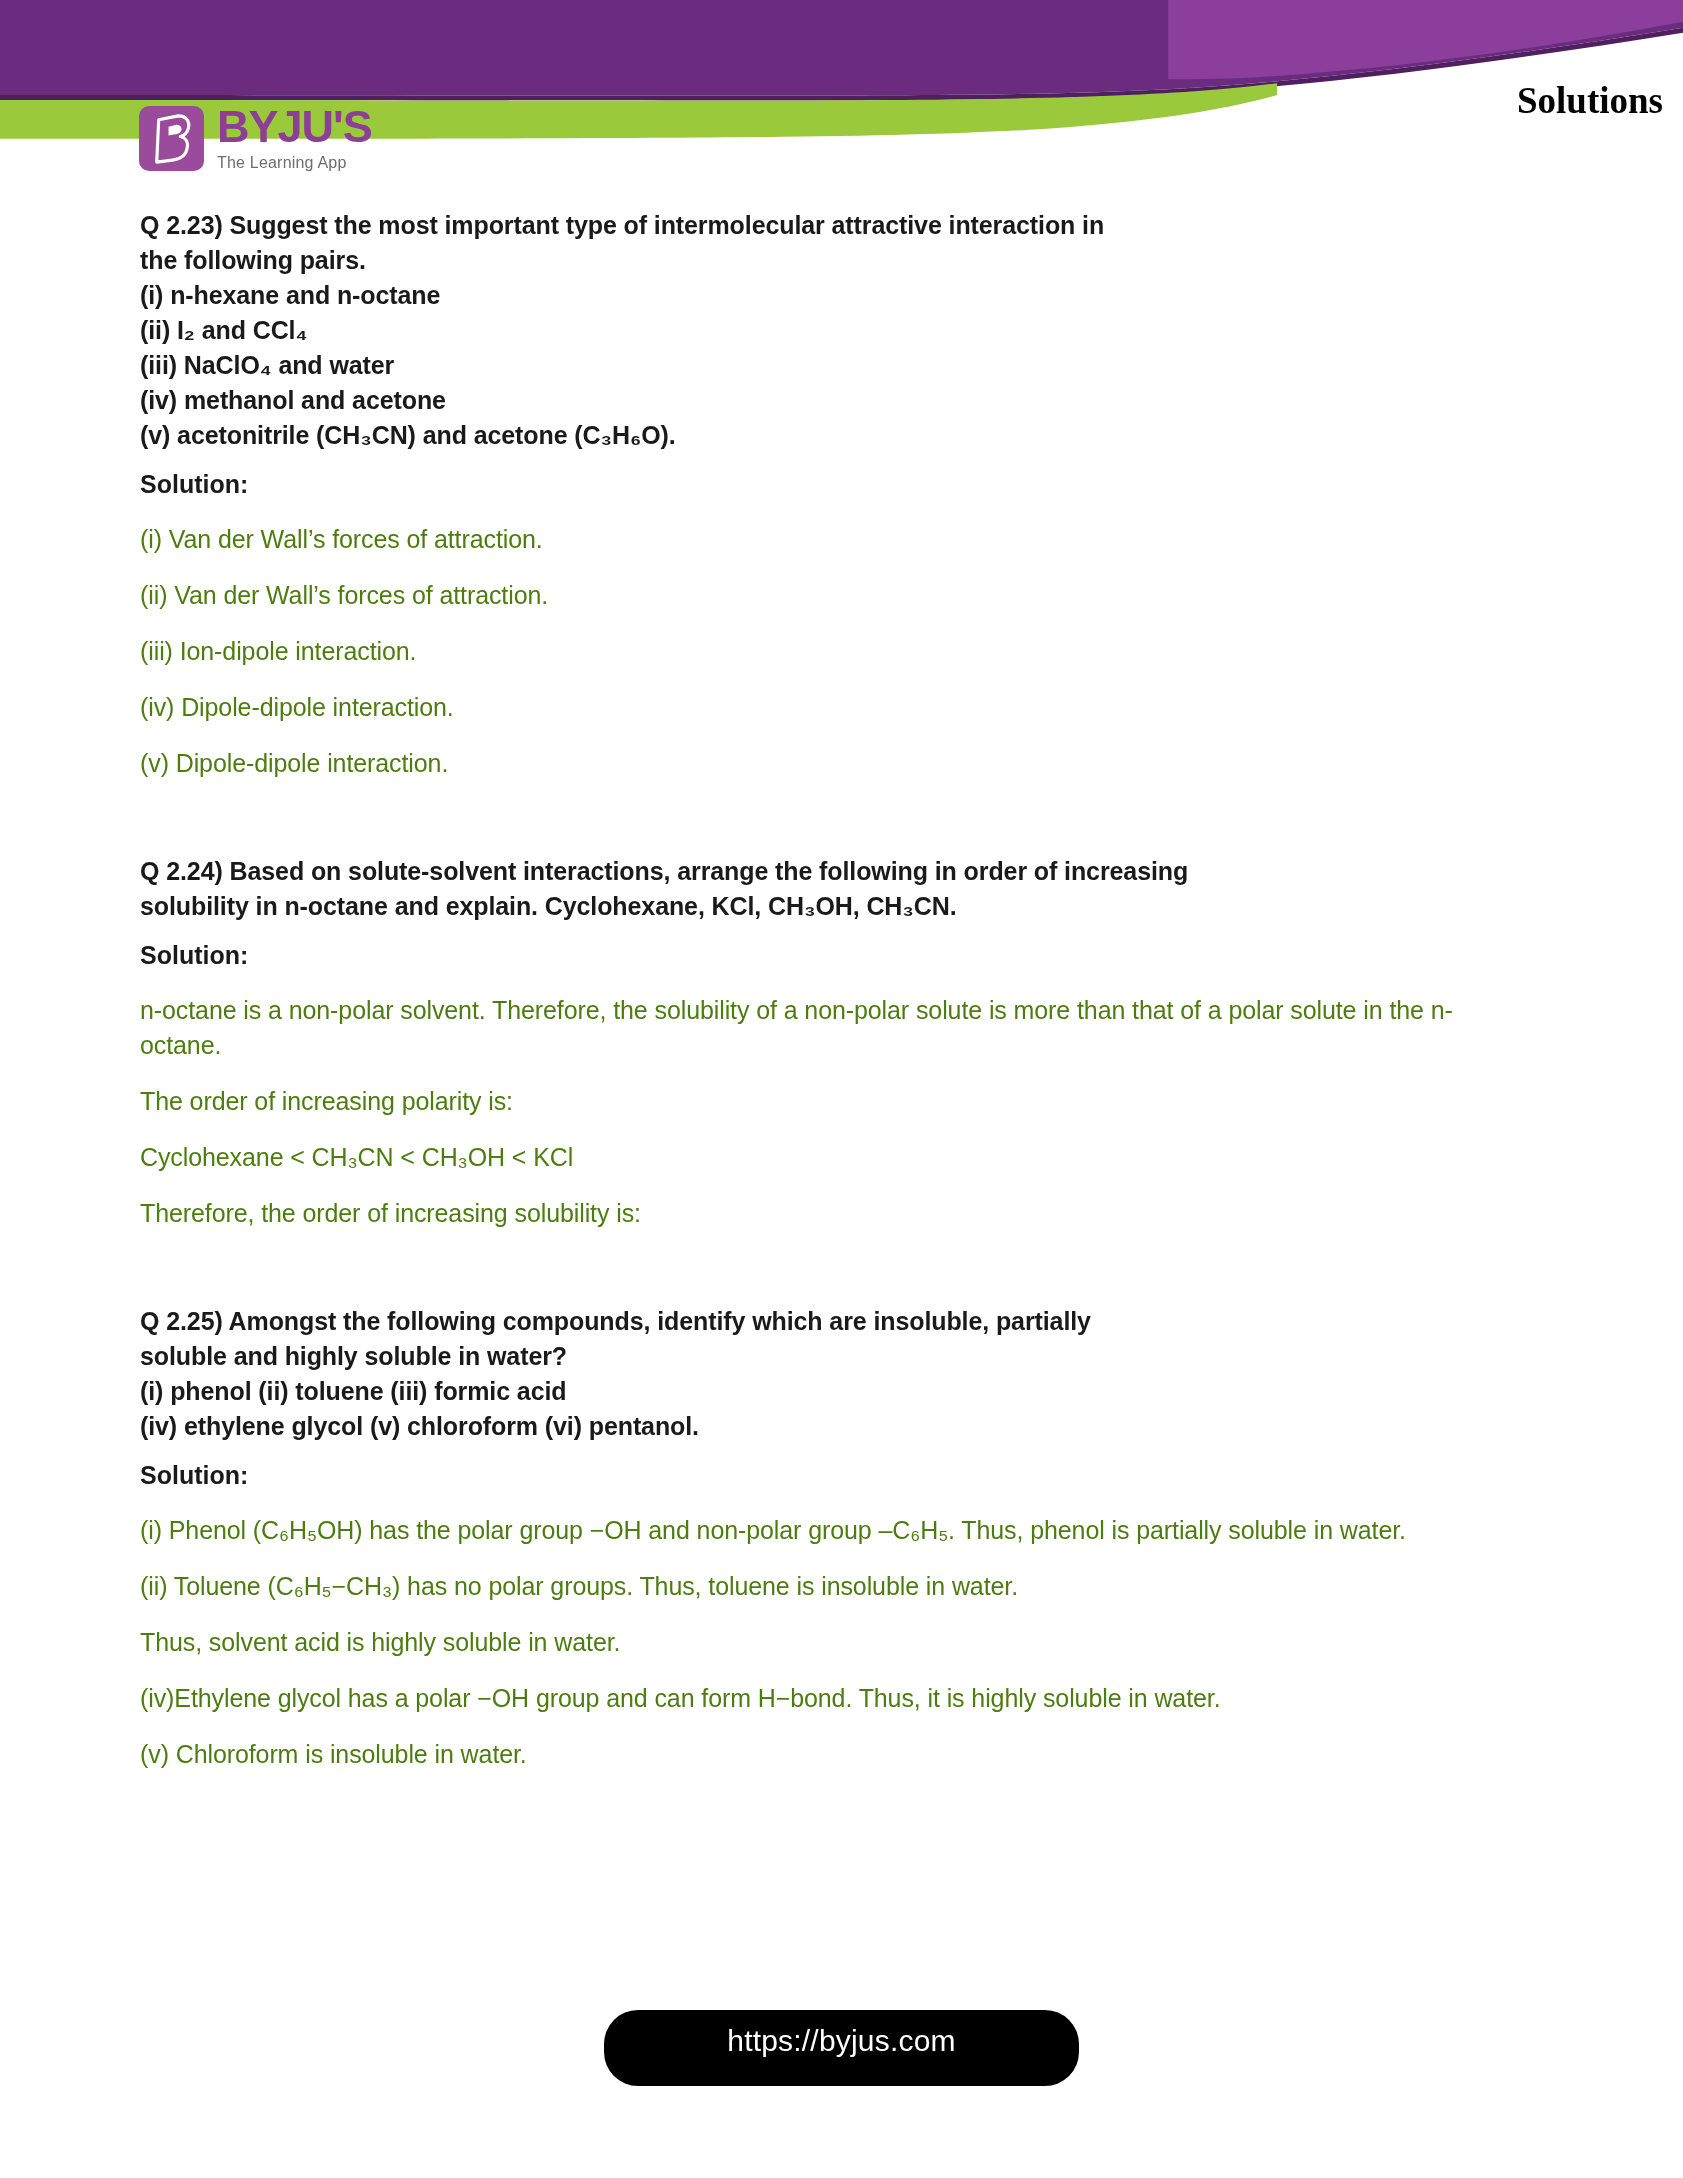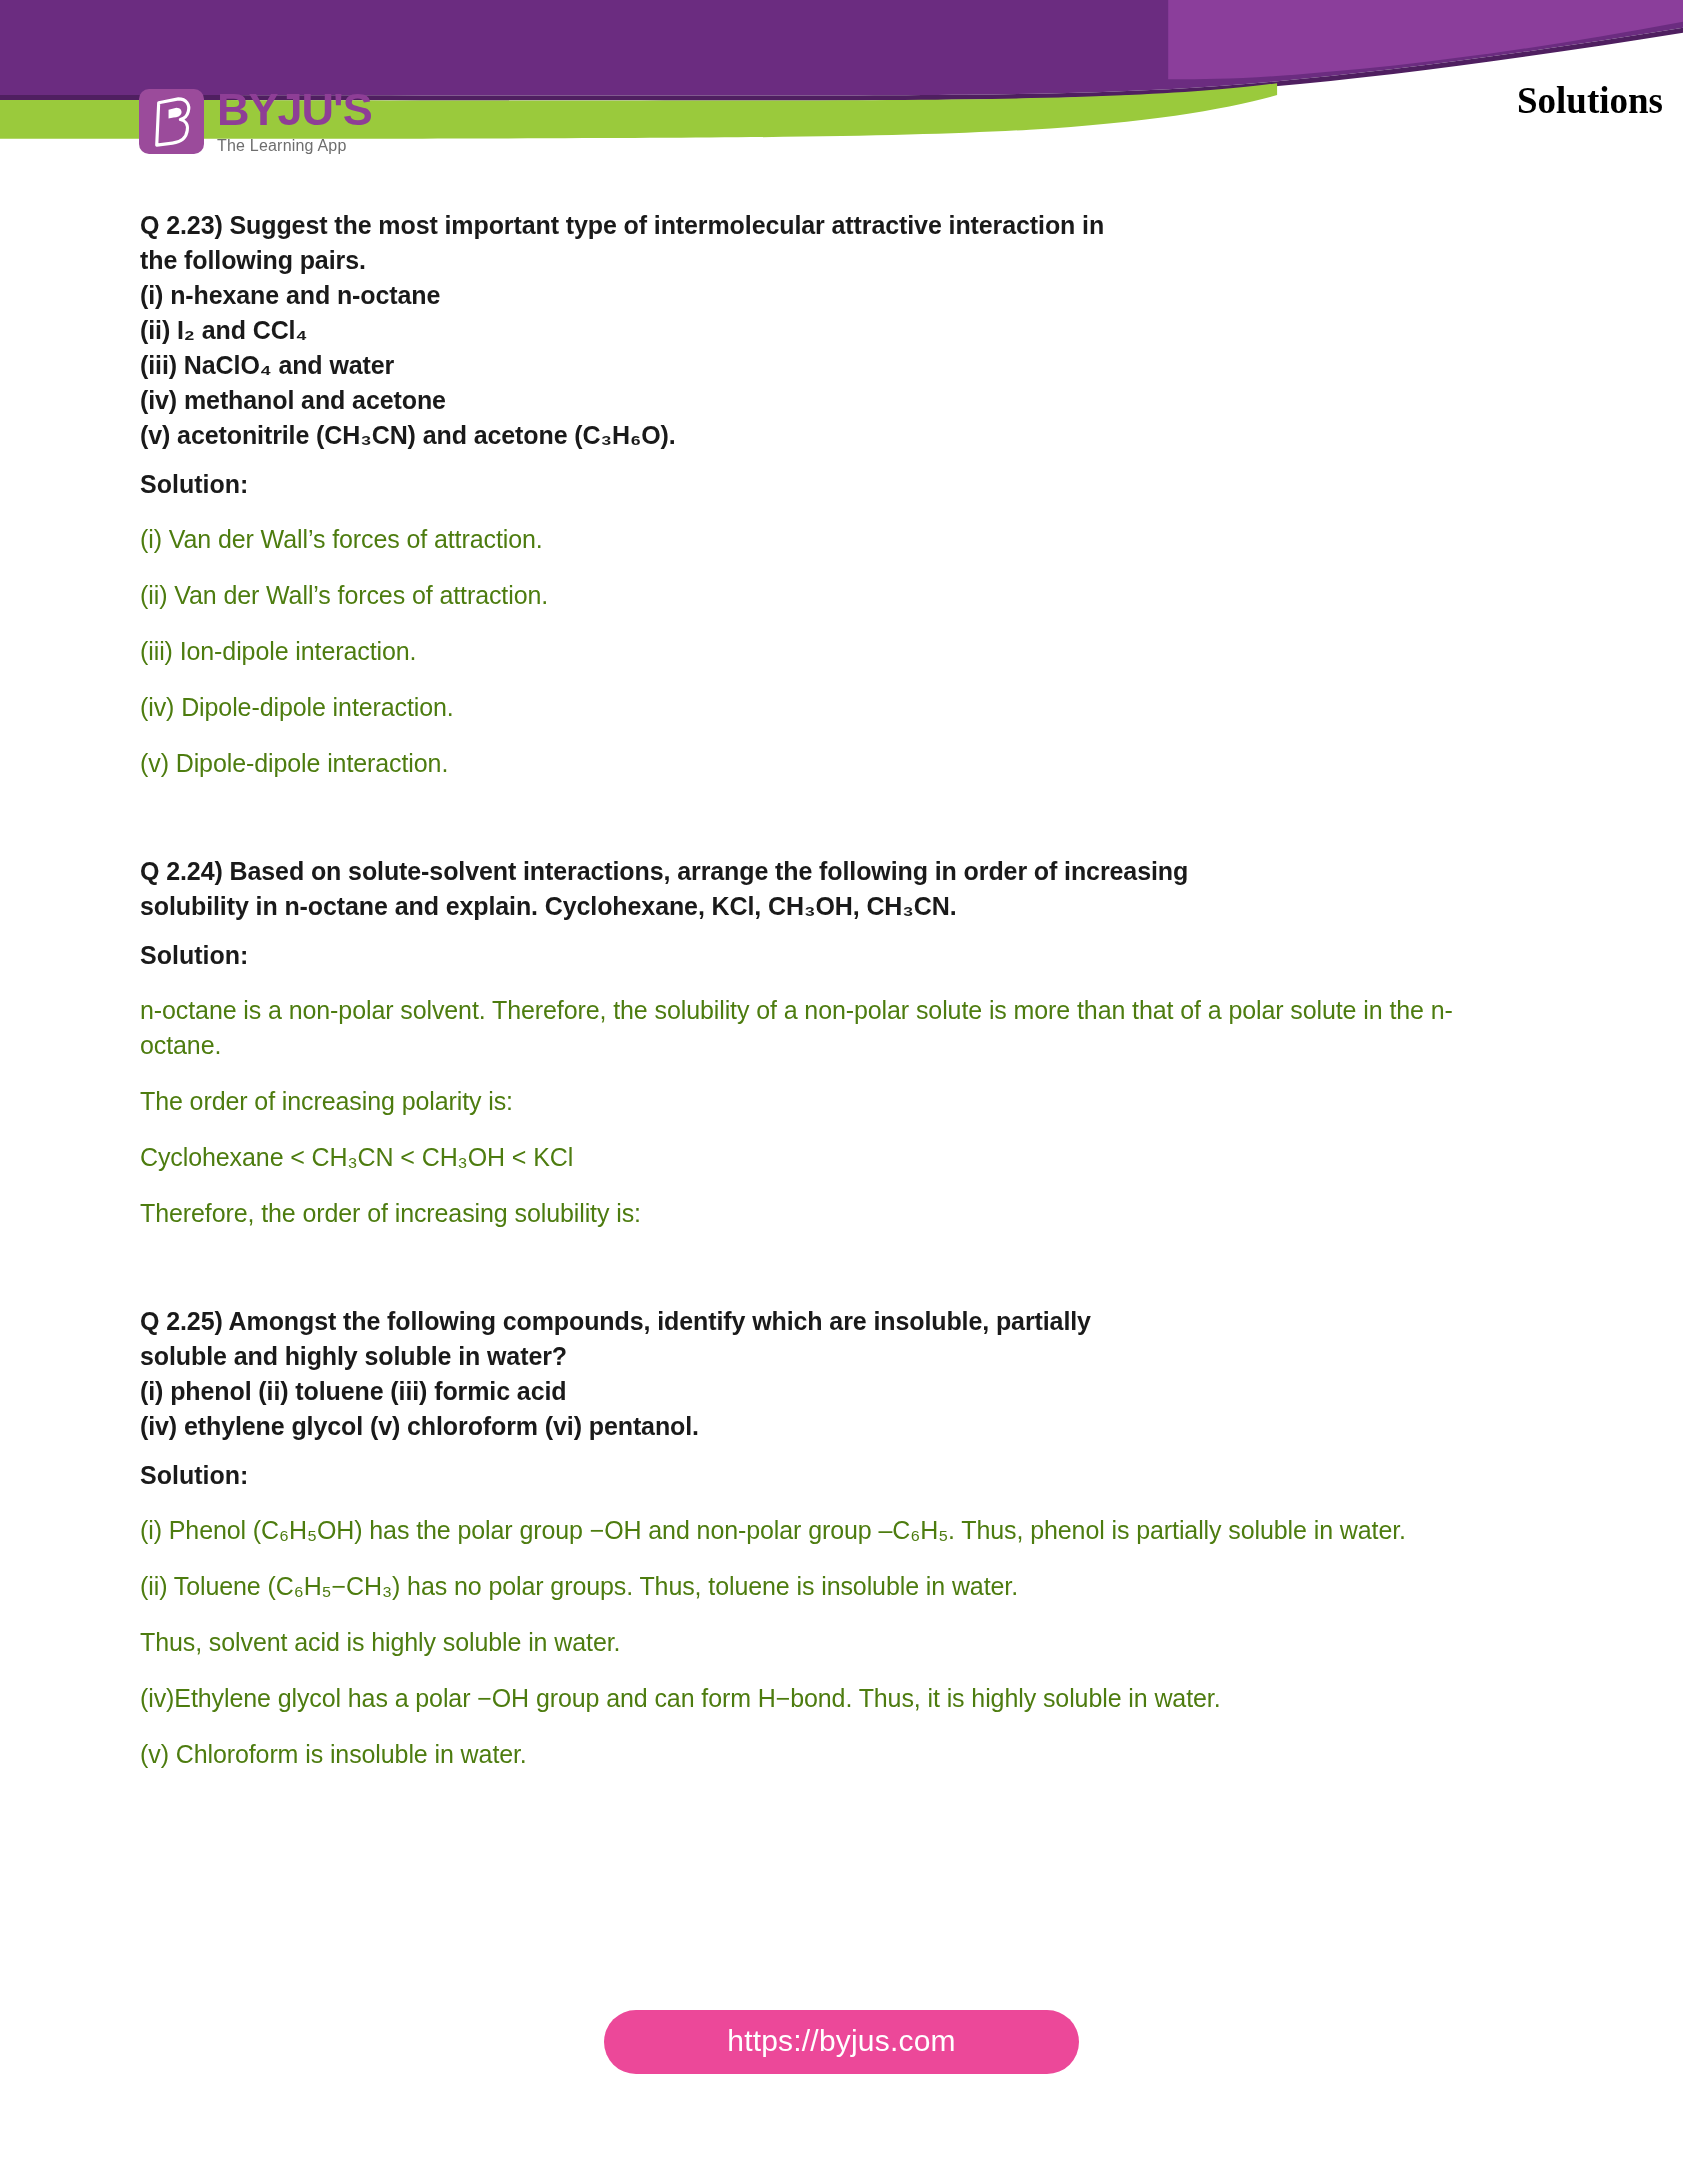--- a/index.html
+++ b/index.html
@@ -25,21 +25,21 @@
     overflow: hidden;
   }
   .header-banner svg {
     display: block;
   }
 
   
   .logo-block {
     position: absolute;
     left: 139px;
-    top: 87px;
+    top: 104px;
     display: flex;
     align-items: flex-start;
   }
   .logo-mark {
     width: 65px;
     height: 65px;
     border-radius: 10px;
     background: #9B4B9B;
     position: relative;
     flex: none;
@@ -126,23 +126,23 @@
   
   .footer {
     position: absolute;
     left: 0;
     top: 2010px;
     width: 1683px;
     display: flex;
     justify-content: center;
   }
   .footer-pill {
-    background: #ec4899;
+    background: #000000;
     border-radius: 34px;
-    padding: 14px 69px 16px 69px;
+    padding: 14px 69px 28px 69px;
     min-width: 337px;
     text-align: center;
   }
   .footer-pill span {
     font-family: "Liberation Sans", sans-serif;
     font-size: 30px;
     color: #ffffff;
     letter-spacing: 0.2px;
   }
 </style>

